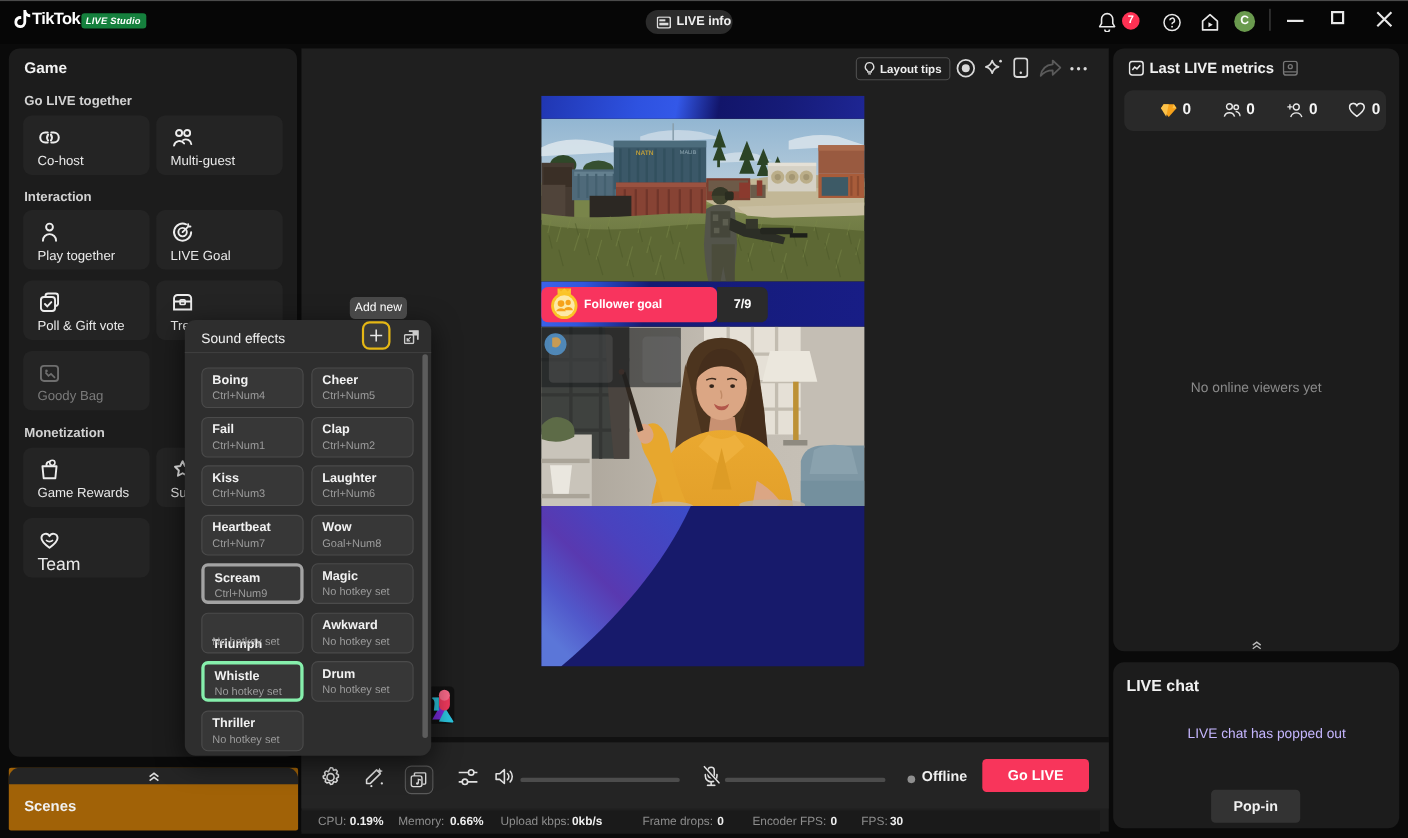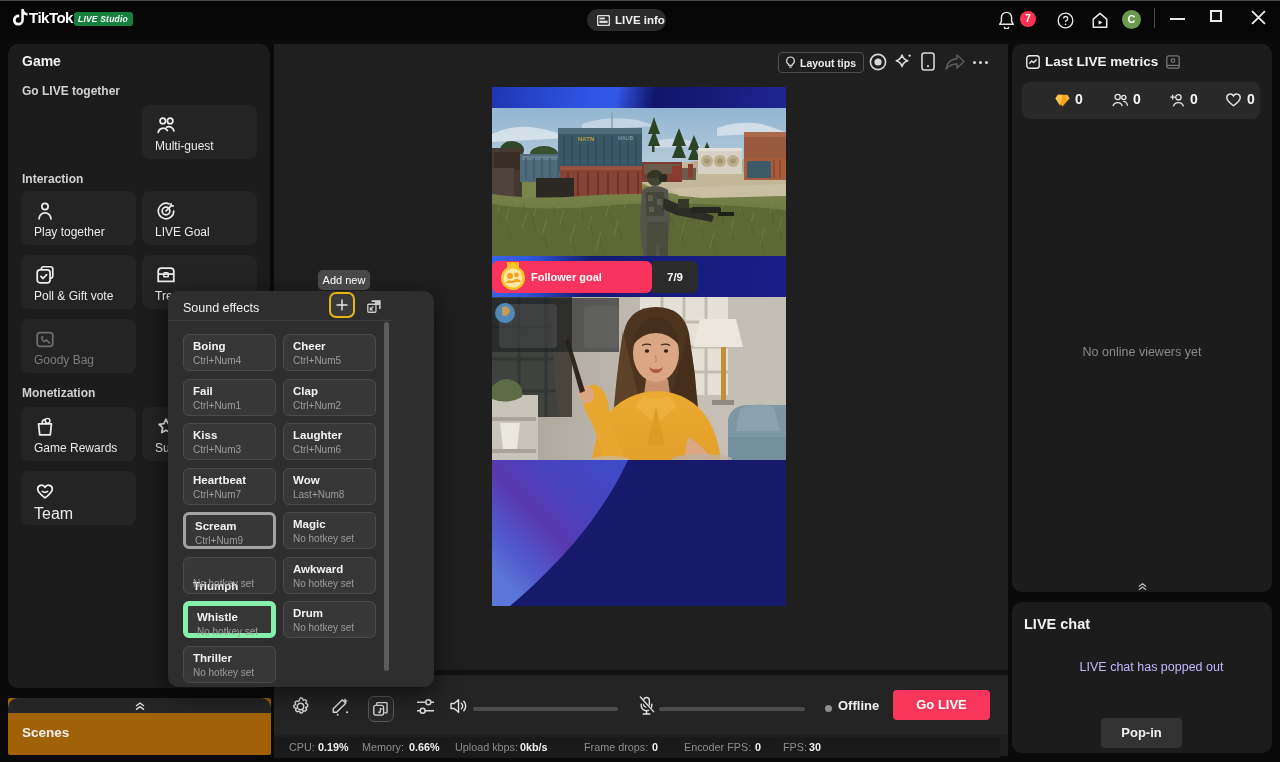--- a/index.html
+++ b/index.html
@@ -51,20 +51,29 @@
   <svg width="15" height="15" viewBox="0 0 14 14" style="position:absolute;left:253px;top:0px;">
     <path d="M1 1 L13 13 M13 1 L1 13" stroke="#e8e8e8" stroke-width="1.8"></path>
   </svg>
 </div>
 
 <div class="abs" id="toolsPanel" style="left:8px;top:44px;width:262px;height:644px;background:#1c1c1c;border-radius:10px;">
   <div class="abs" style="left:14px;top:9px;color:#f1f1f1;font-size:14px;font-weight:bold;">Game</div>
   <div class="abs" style="left:14px;top:40px;color:#d2d2d2;font-size:12px;font-weight:bold;">Go LIVE together</div>
   <div class="abs" style="left:14px;top:128px;color:#d2d2d2;font-size:12px;font-weight:bold;">Interaction</div>
   <div class="abs" style="left:14px;top:342px;color:#d2d2d2;font-size:12px;font-weight:bold;">Monetization</div>
+  <div class="abs" style="left:13px;top:61px;width:115px;height:54px;background:#242424;border-radius:8px;">
+      <div style="position:absolute;left:13px;top:9px;width:22px;height:22px;color:#ececec">
+        <svg width="22" height="22" viewBox="0 0 24 24">
+          <path d="M10.2 7 h-2.4 a5 5 0 0 0 0 10 h2.4 M13.8 7 h2.4 a5 5 0 0 1 0 10 h-2.4" fill="none" stroke="currentColor" stroke-width="2" stroke-linecap="round"></path>
+          <path d="M10.6 9.2 a5 5 0 0 0 0 5.8 M13.4 9.2 a5 5 0 0 1 0 5.8" fill="none" stroke="currentColor" stroke-width="2" stroke-linecap="round"></path>
+        </svg>
+      </div>
+      <div style="position:absolute;left:13px;top:34px;color:#e9e9e9;font-size:12px;white-space:nowrap;">Co-host</div>
+    </div>
   <div class="abs" style="left:134px;top:61px;width:115px;height:54px;background:#242424;border-radius:8px;">
       <div style="position:absolute;left:13px;top:9px;width:22px;height:22px;color:#ececec">
         <svg width="22" height="22" viewBox="0 0 24 24">
           <circle cx="8.5" cy="7.5" r="3" fill="none" stroke="currentColor" stroke-width="1.9"></circle>
           <circle cx="16.5" cy="7.5" r="3" fill="none" stroke="currentColor" stroke-width="1.9"></circle>
           <path d="M3.5 20 a5.5 5.5 0 0 1 10 -2 M12.6 14.5 a5.5 5.5 0 0 1 8 4" fill="none" stroke="currentColor" stroke-width="1.9" stroke-linecap="round"></path>
         </svg>
       </div>
       <div style="position:absolute;left:13px;top:34px;color:#e9e9e9;font-size:12px;white-space:nowrap;">Multi-guest</div>
     </div>
@@ -522,21 +531,21 @@
   <svg width="24" height="34" viewBox="0 0 24 34">
     <path d="M4 30 L12 16 L22 30 z" fill="#7a2ce0"></path>
     <path d="M10 32 L16 20 L24 33 z" fill="#2cc7e0"></path>
     <rect x="10" y="6" width="10" height="16" rx="5" fill="#f23a5e"></rect>
     <circle cx="15" cy="8" r="5" fill="#fb6a8a"></circle>
     <rect x="4" y="10" width="6" height="12" fill="#2cc7e0"></rect>
     <path d="M2 12 q4 -2 4 4 l-1 10 q-3 2 -4 -2 z" fill="#0a0a0a"></path>
   </svg>
 </div>
 
-<div class="abs" id="popup" style="left:168px;top:291px;width:266px;height:396px;background:#2e2e2e;border-radius:10px;box-shadow:0 6px 24px rgba(0,0,0,0.6);">
+<div class="abs" id="popup" style="left:168px;top:291px;width:224px;height:396px;background:#2e2e2e;border-radius:10px;box-shadow:0 6px 24px rgba(0,0,0,0.6);">
   <div class="abs" style="left:15px;top:10px;color:#f0f0f0;font-size:12.5px;">Sound effects</div>
   <div class="abs" style="left:161px;top:1px;width:26px;height:26px;border:2px solid #e5b715;border-radius:7px;background:#3a3a3a;">
     <svg width="12" height="12" viewBox="0 0 12 12" style="position:absolute;left:5px;top:4.5px;">
       <path d="M6 0.5 V11.5 M0.5 6 H11.5" stroke="#e8e8e8" stroke-width="1.4"></path>
     </svg>
   </div>
   <svg width="14" height="13" viewBox="0 0 15 14" style="position:absolute;left:199px;top:9px;">
     <path d="M5 1.2 H13.8 V9.6" fill="none" stroke="#ccc" stroke-width="1.7"></path>
     <rect x="8.6" y="0.8" width="5.6" height="4.6" fill="#ccc"></rect>
     <rect x="0.8" y="4.6" width="8.8" height="8.6" rx="1" fill="none" stroke="#ccc" stroke-width="1.4"></rect>
@@ -569,39 +578,39 @@
     <div class="abs" style="left:115px;top:132.0px;width:93px;height:37px;background:#373737;border:1px solid #4b4b4b;border-radius:6px;">
         <div style="position:absolute;left:9px;top:5px;color:#f2f2f2;font-size:11.5px;font-weight:bold;">Laughter</div>
         <div style="position:absolute;left:9px;top:20px;color:#9c9c9c;font-size:10px;">Ctrl+Num6</div>
       </div>
     <div class="abs" style="left:15px;top:176.5px;width:93px;height:37px;background:#373737;border:1px solid #4b4b4b;border-radius:6px;">
         <div style="position:absolute;left:9px;top:5px;color:#f2f2f2;font-size:11.5px;font-weight:bold;">Heartbeat</div>
         <div style="position:absolute;left:9px;top:20px;color:#9c9c9c;font-size:10px;">Ctrl+Num7</div>
       </div>
     <div class="abs" style="left:115px;top:176.5px;width:93px;height:37px;background:#373737;border:1px solid #4b4b4b;border-radius:6px;">
         <div style="position:absolute;left:9px;top:5px;color:#f2f2f2;font-size:11.5px;font-weight:bold;">Wow</div>
-        <div style="position:absolute;left:9px;top:20px;color:#9c9c9c;font-size:10px;">Last+Num8</div>
+        <div style="position:absolute;left:9px;top:20px;color:#9c9c9c;font-size:10px;">Goal+Num8</div>
       </div>
     <div class="abs" style="left:15px;top:221.0px;width:93px;height:37px;background:#373737;border:3px solid #a3a3a3;border-radius:6px;">
         <div style="position:absolute;left:9px;top:5px;color:#f2f2f2;font-size:11.5px;font-weight:bold;">Scream</div>
         <div style="position:absolute;left:9px;top:20px;color:#9c9c9c;font-size:10px;">Ctrl+Num9</div>
       </div>
     <div class="abs" style="left:115px;top:221.0px;width:93px;height:37px;background:#373737;border:1px solid #4b4b4b;border-radius:6px;">
         <div style="position:absolute;left:9px;top:5px;color:#f2f2f2;font-size:11.5px;font-weight:bold;">Magic</div>
         <div style="position:absolute;left:9px;top:20px;color:#9c9c9c;font-size:10px;">No hotkey set</div>
       </div>
     <div class="abs" style="left:15px;top:265.5px;width:93px;height:37px;background:#373737;border:1px solid #4b4b4b;border-radius:6px;">
         <div style="position:absolute;left:9px;top:5px;color:#f2f2f2;font-size:11.5px;font-weight:bold;margin-top:17px;">Triumph</div>
         <div style="position:absolute;left:9px;top:20px;color:#9c9c9c;font-size:10px;">No hotkey set</div>
       </div>
     <div class="abs" style="left:115px;top:265.5px;width:93px;height:37px;background:#373737;border:1px solid #4b4b4b;border-radius:6px;">
         <div style="position:absolute;left:9px;top:5px;color:#f2f2f2;font-size:11.5px;font-weight:bold;">Awkward</div>
         <div style="position:absolute;left:9px;top:20px;color:#9c9c9c;font-size:10px;">No hotkey set</div>
       </div>
-    <div class="abs" style="left:15px;top:310.0px;width:93px;height:37px;background:#373737;border:5px solid #86efac;border-radius:6px;">
+    <div class="abs" style="left:15px;top:310.0px;width:93px;height:37px;background:#373737;border:3px solid #86efac;border-radius:6px;">
         <div style="position:absolute;left:9px;top:5px;color:#f2f2f2;font-size:11.5px;font-weight:bold;">Whistle</div>
         <div style="position:absolute;left:9px;top:20px;color:#9c9c9c;font-size:10px;">No hotkey set</div>
       </div>
     <div class="abs" style="left:115px;top:310.0px;width:93px;height:37px;background:#373737;border:1px solid #4b4b4b;border-radius:6px;">
         <div style="position:absolute;left:9px;top:5px;color:#f2f2f2;font-size:11.5px;font-weight:bold;">Drum</div>
         <div style="position:absolute;left:9px;top:20px;color:#9c9c9c;font-size:10px;">No hotkey set</div>
       </div>
     <div class="abs" style="left:15px;top:354.5px;width:93px;height:37px;background:#373737;border:1px solid #4b4b4b;border-radius:6px;">
         <div style="position:absolute;left:9px;top:5px;color:#f2f2f2;font-size:11.5px;font-weight:bold;">Thriller</div>
         <div style="position:absolute;left:9px;top:20px;color:#9c9c9c;font-size:10px;">No hotkey set</div>

